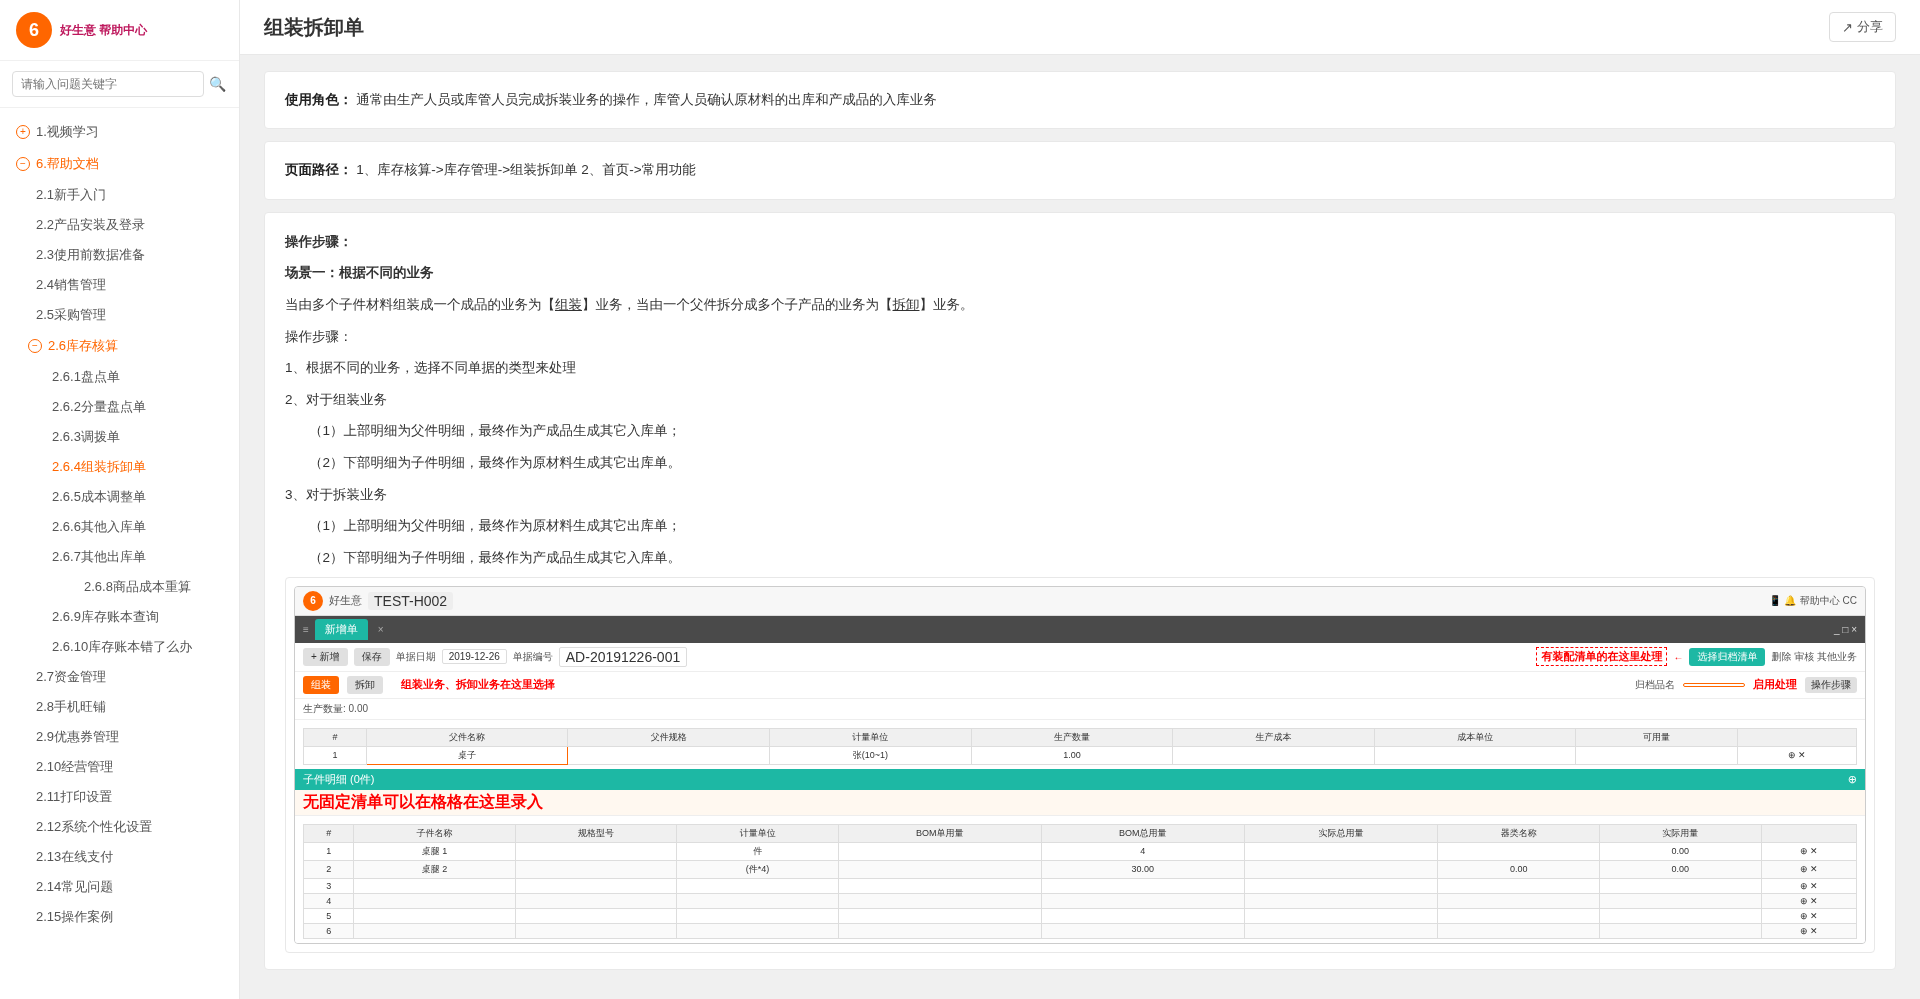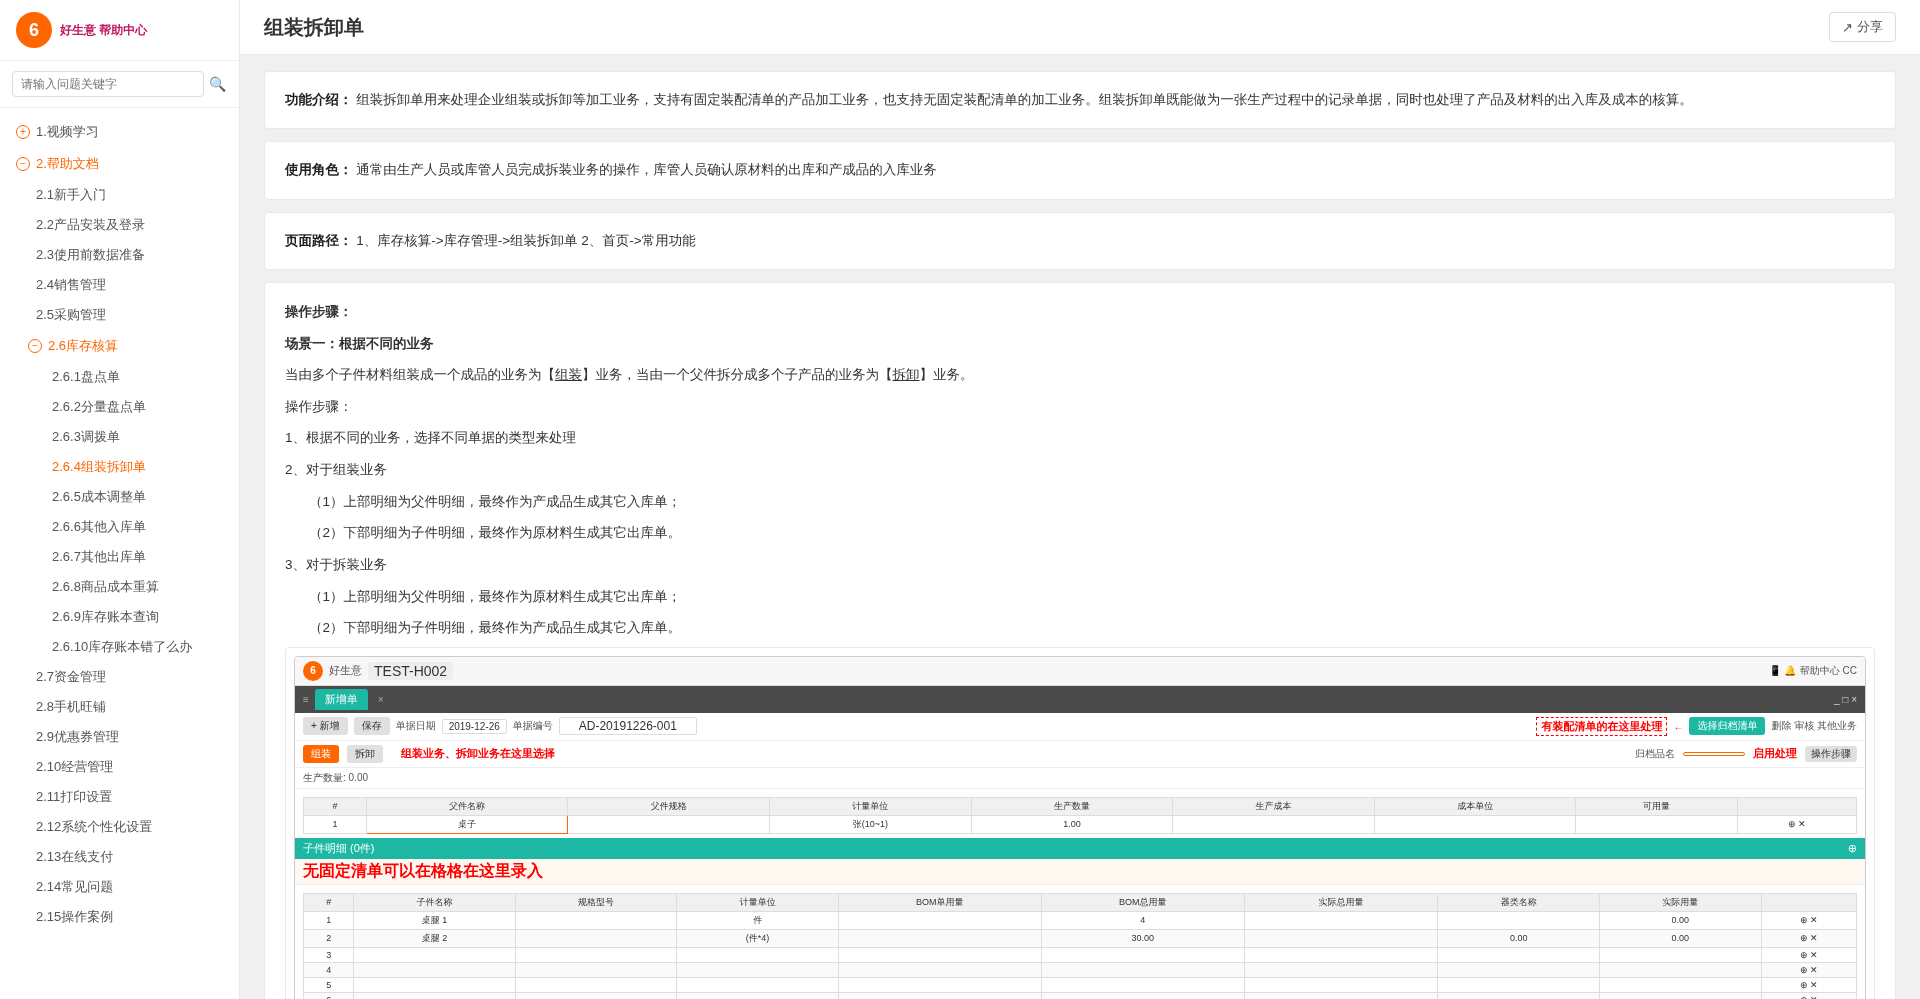--- a/index.html
+++ b/index.html
@@ -342,42 +342,42 @@
 
   <div class="nav-tree">
 
     <div class="nav-item">
       <span class="prefix plus">+</span>
       <span>1.视频学习</span>
     </div>
 
     <div class="nav-item active">
       <span class="prefix minus">−</span>
-      <span>2.帮助文档</span>
+      <span>6.帮助文档</span>
     </div>
 
     <div class="nav-sub-item">2.1新手入门</div>
     <div class="nav-sub-item">2.2产品安装及登录</div>
     <div class="nav-sub-item">2.3使用前数据准备</div>
     <div class="nav-sub-item">2.4销售管理</div>
     <div class="nav-sub-item">2.5采购管理</div>
 
     <div class="nav-item active" style="padding-left:28px;">
       <span class="prefix minus">−</span>
       <span>2.6库存核算</span>
     </div>
 
     <div class="nav-sub-item" style="padding-left:52px;">2.6.1盘点单</div>
     <div class="nav-sub-item" style="padding-left:52px;">2.6.2分量盘点单</div>
     <div class="nav-sub-item" style="padding-left:52px;">2.6.3调拨单</div>
     <div class="nav-sub-item active" style="padding-left:52px;">2.6.4组装拆卸单</div>
     <div class="nav-sub-item" style="padding-left:52px;">2.6.5成本调整单</div>
     <div class="nav-sub-item" style="padding-left:52px;">2.6.6其他入库单</div>
     <div class="nav-sub-item" style="padding-left:52px;">2.6.7其他出库单</div>
-    <div class="nav-sub-item" style="padding-left:52px;">2.6.8商品成本重算</div>
+    <div class="nav-sub-item" style="padding-left:76px;margin-left:8px;">2.6.8商品成本重算</div>
     <div class="nav-sub-item" style="padding-left:52px;">2.6.9库存账本查询</div>
     <div class="nav-sub-item" style="padding-left:52px;">2.6.10库存账本错了么办</div>
 
     <div class="nav-sub-item">2.7资金管理</div>
     <div class="nav-sub-item">2.8手机旺铺</div>
     <div class="nav-sub-item">2.9优惠券管理</div>
     <div class="nav-sub-item">2.10经营管理</div>
     <div class="nav-sub-item">2.11打印设置</div>
     <div class="nav-sub-item">2.12系统个性化设置</div>
     <div class="nav-sub-item">2.13在线支付</div>
@@ -391,24 +391,20 @@
   <div id="topbar">
     <h1 class="page-title">组装拆卸单</h1>
     <button class="share-btn">
       <span>↗</span>
       <span>分享</span>
     </button>
   </div>
 
   <div id="content-area">
 
-    <div class="content-card">
-      <span class="label">功能介绍：</span>
-      <span>组装拆卸单用来处理企业组装或拆卸等加工业务，支持有固定装配清单的产品加工业务，也支持无固定装配清单的加工业务。组装拆卸单既能做为一张生产过程中的记录单据，同时也处理了产品及材料的出入库及成本的核算。</span>
-    </div>
 
     <div class="content-card">
       <span class="label">使用角色：</span>
       <span>通常由生产人员或库管人员完成拆装业务的操作，库管人员确认原材料的出库和产成品的入库业务</span>
     </div>
 
     <div class="content-card">
       <span class="label">页面路径：</span>
       <span>1、库存核算-&gt;库存管理-&gt;组装拆卸单  2、首页-&gt;常用功能</span>
     </div>
@@ -446,21 +442,21 @@
             <span style="flex:1;"></span>
             <span style="font-size:10px;color:#ddd;">_ □ ×</span>
           </div>
 
           <div style="background:#fff;border-bottom:1px solid #eee;padding:4px 8px;display:flex;align-items:center;gap:6px;">
             <span class="mock-btn-gray">+ 新增</span>
             <span class="mock-btn-gray">保存</span>
             <span style="font-size:10px;color:#555;">单据日期</span>
             <span style="border:1px solid #ddd;padding:1px 6px;font-size:10px;border-radius:2px;background:#fff;">2019-12-26</span>
             <span style="font-size:10px;color:#555;">单据编号</span>
-            <span style="border:1px solid #ddd;padding:1px 19px;font-size:12px;border-radius:2px;background:#fff;">AD-20191226-001</span>
+            <span style="border:1px solid #ddd;padding:1px 6px;font-size:14px;border-radius:2px;background:#fff;">AD-20191226-001</span>
             <span style="flex:1;"></span>
 
             <span style="color:#f00;font-size:11px;font-weight:bold;border:1px dashed #f00;padding:1px 4px;">有装配清单的在这里处理</span>
             <span style="color:#f00;font-size:10px;">←</span>
             <span class="mock-btn-teal">选择归档清单</span>
             <span style="font-size:10px;color:#555;">删除 审核 其他业务</span>
           </div>
 
           <div style="background:#fff;padding:4px 8px;display:flex;align-items:center;gap:8px;position:relative;border-bottom:1px solid #eee;">
             <span class="mock-btn-orange">组装</span>

